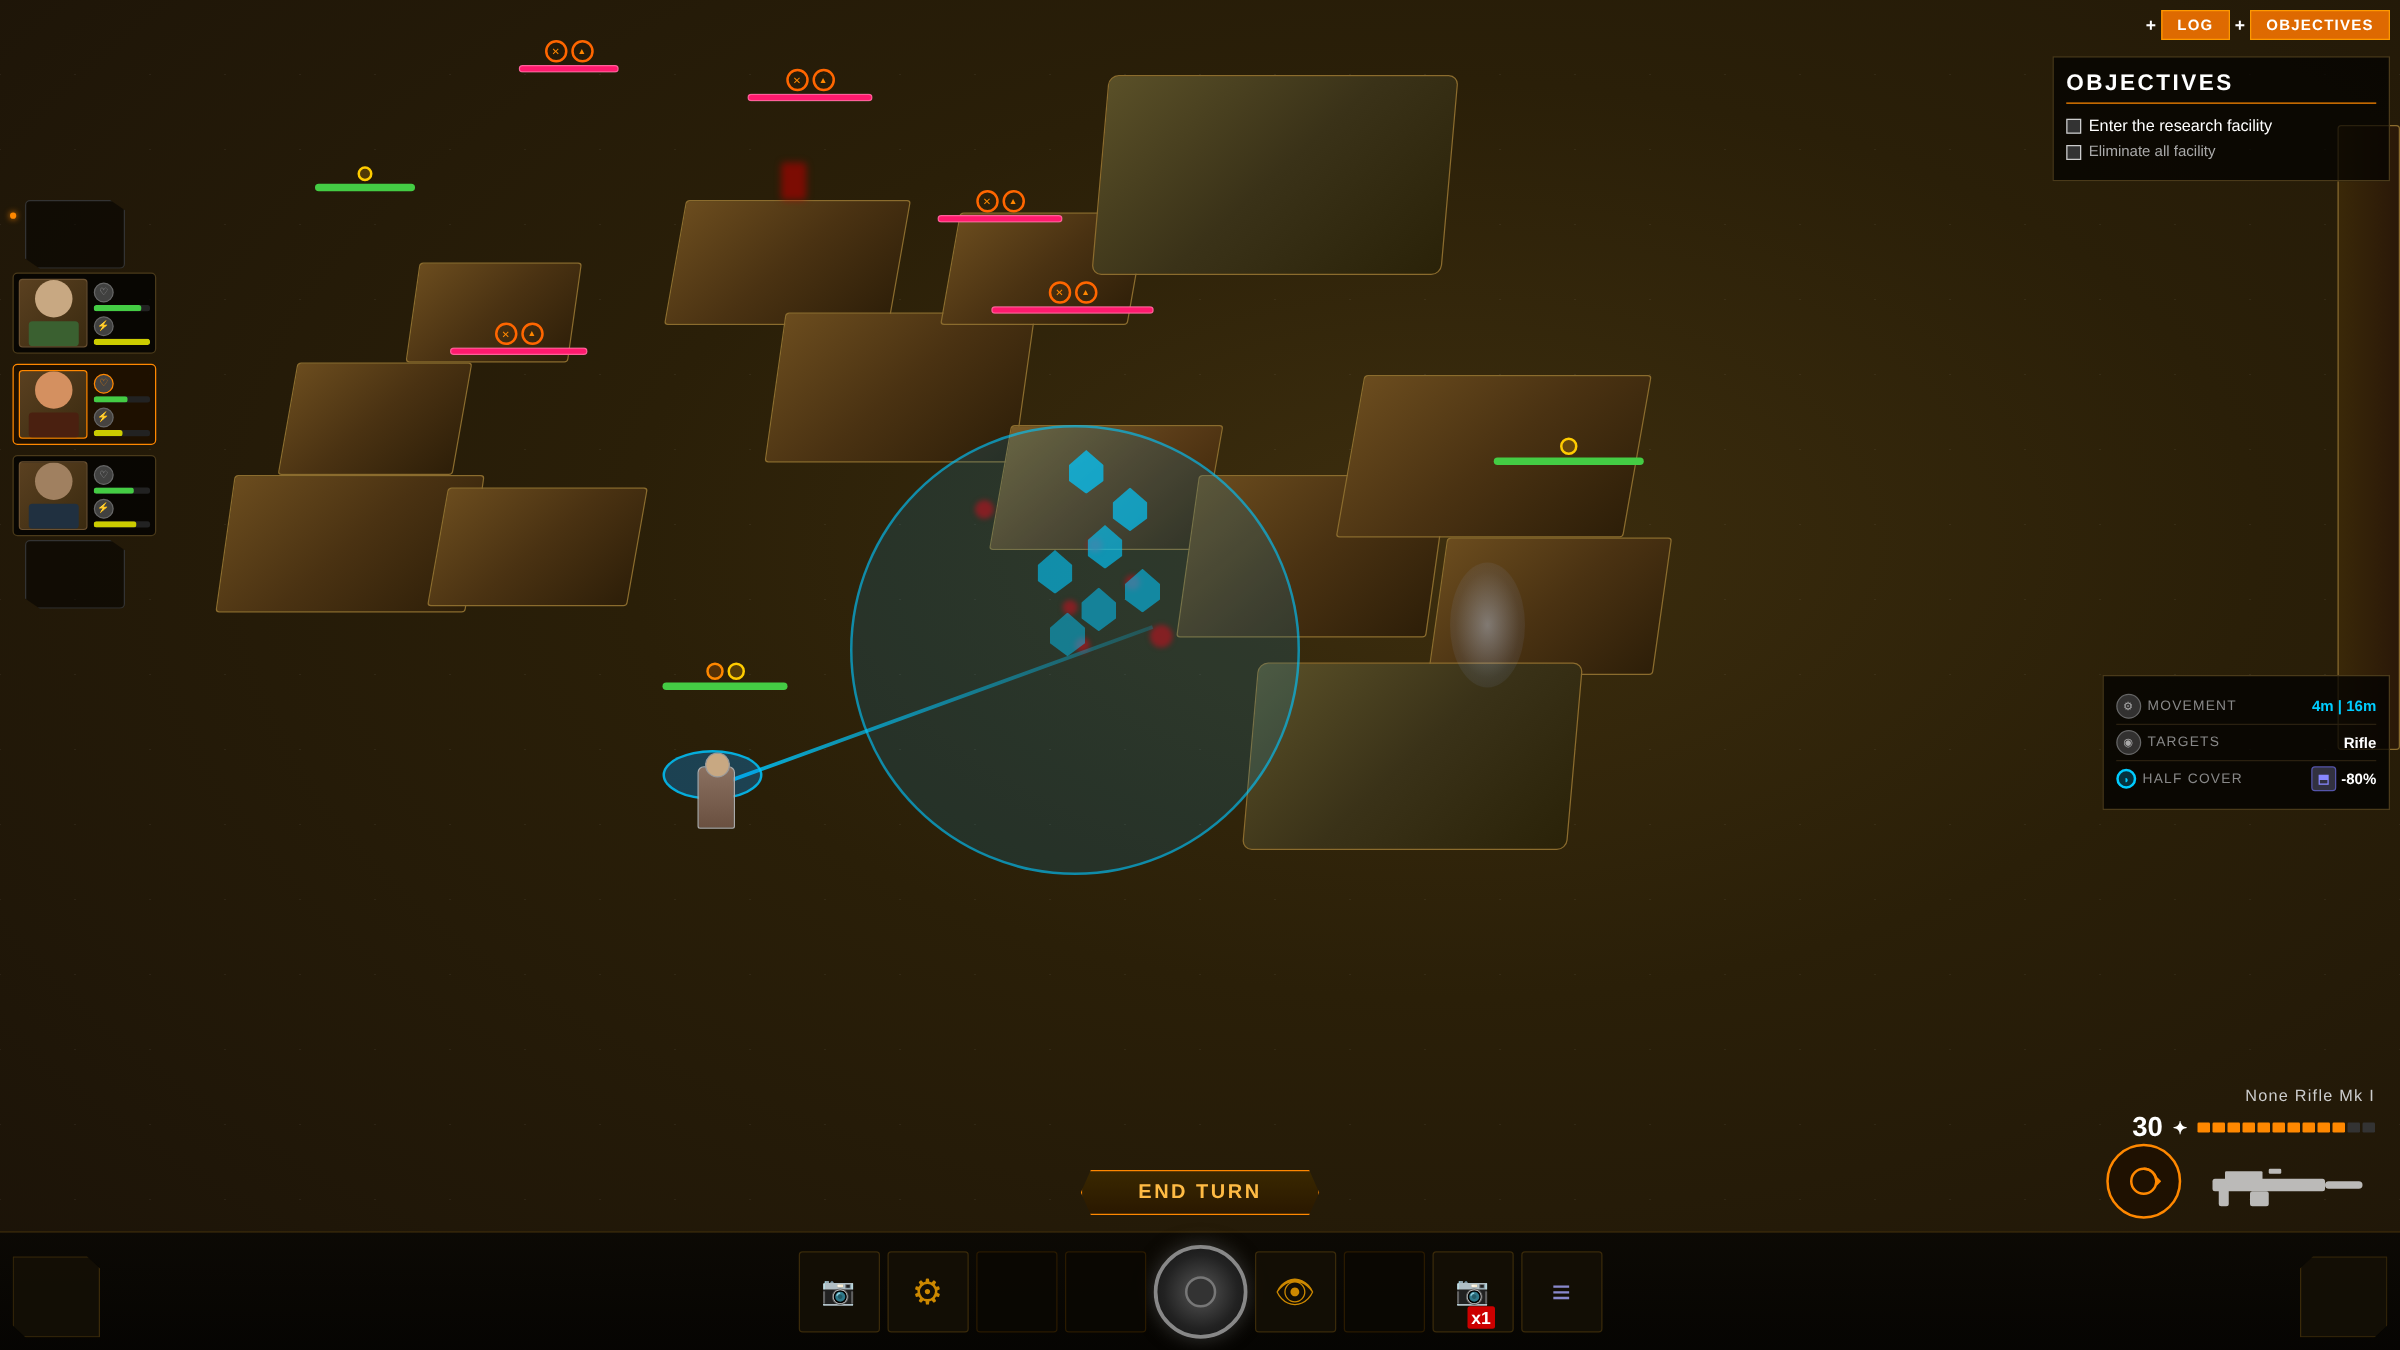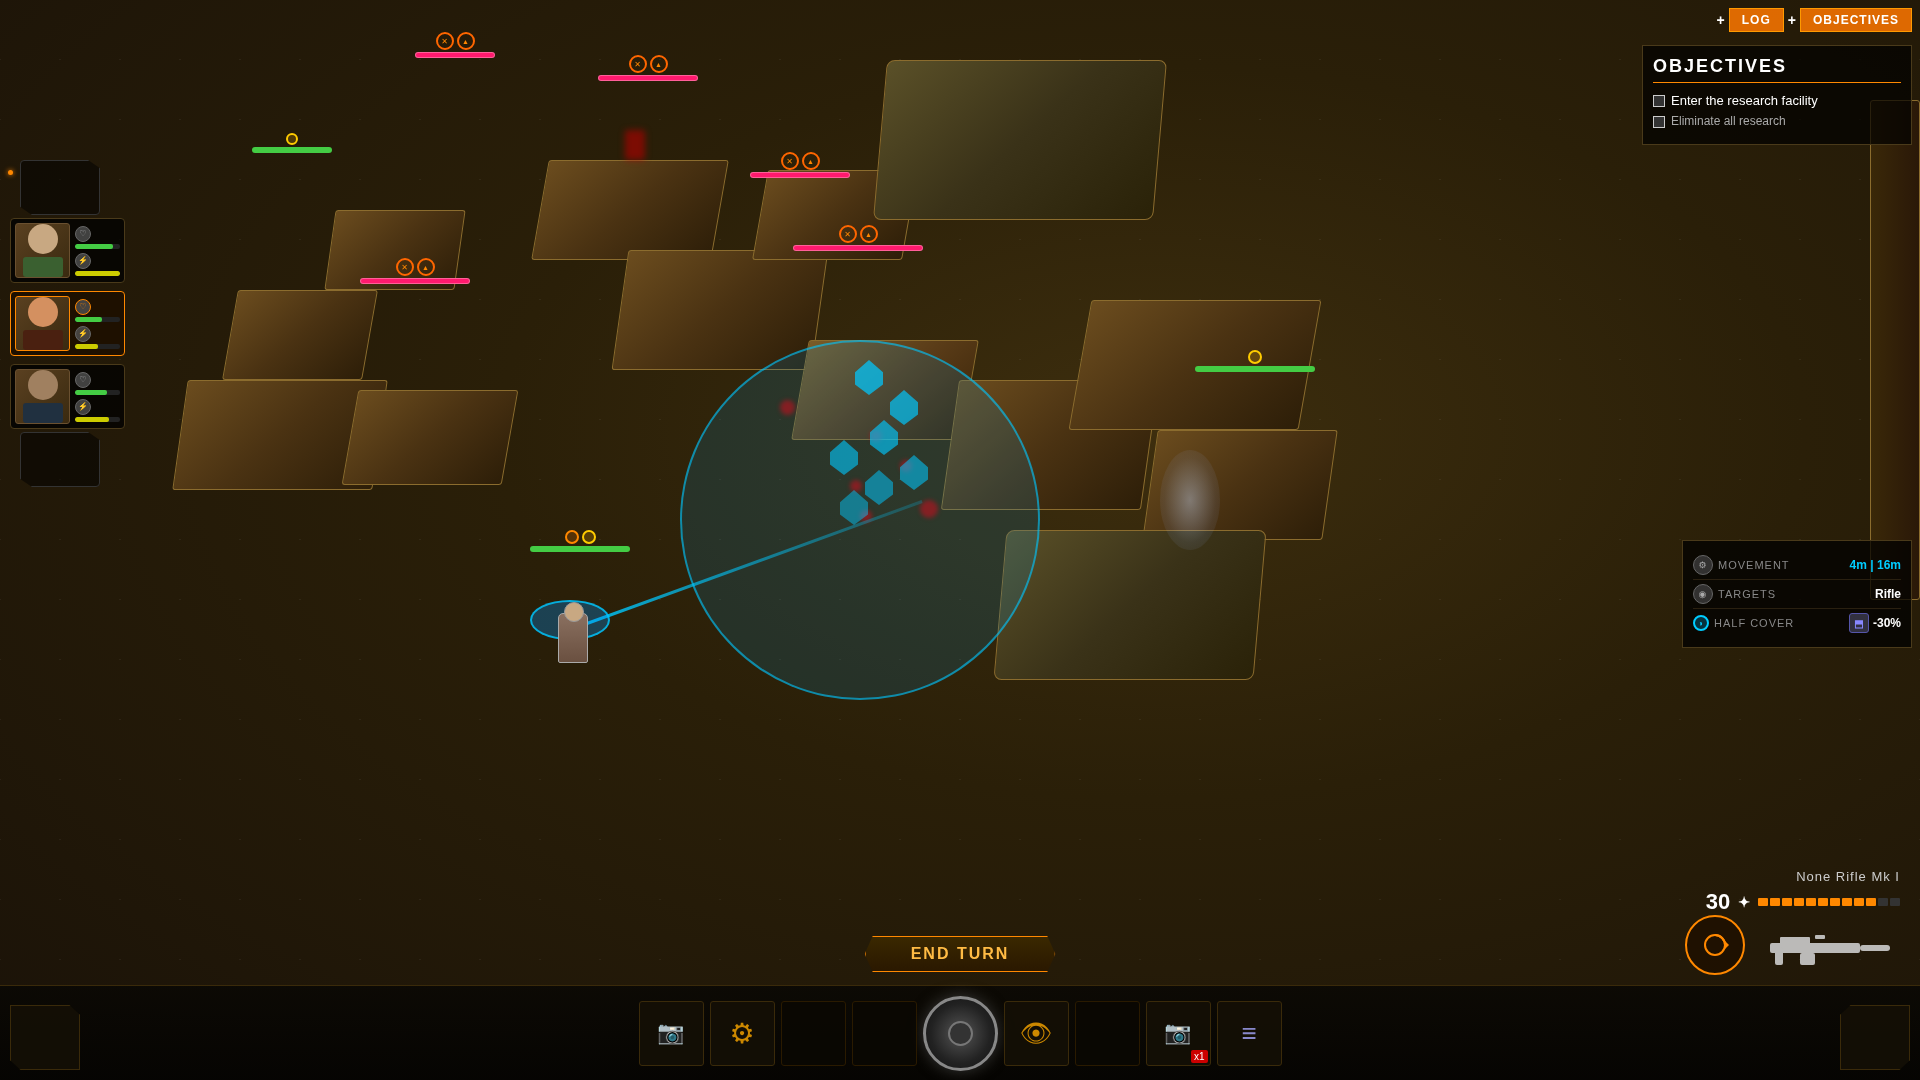--- a/index.html
+++ b/index.html
@@ -485,25 +485,25 @@
       height: 12px;
       background: rgba(200, 0, 0, 0.7);
       border-radius: 50%;
       filter: blur(2px);
     }
 
     
     .ammo-badge {
       position: absolute;
       bottom: 2px;
-      right: 2px;
+      right: 14px;
       background: #cc0000;
       color: white;
-      font-size: 10px;
-      font-weight: normal;
+      font-size: 14px;
+      font-weight: bold;
       padding: 1px 3px;
       border-radius: 2px;
     }
     @keyframes pulse {
       0%, 100% { opacity: 0.7; transform: scale(1); }
       50% { opacity: 1; transform: scale(1.05); }
     }
   </style>
 </head>
 <body>
@@ -625,21 +625,21 @@
 </div>
 
 <div id="objectives-panel">
   <div class="objectives-title">OBJECTIVES</div>
   <div class="objective-item">
     <div class="objective-checkbox"></div>
     <span class="objective-text">Enter the research facility</span>
   </div>
   <div class="objective-item">
     <div class="objective-checkbox"></div>
-    <span class="objective-text secondary">Eliminate all research</span>
+    <span class="objective-text secondary">Eliminate all facility</span>
   </div>
 </div>
 
 <div id="stats-panel">
   <div class="stat-row">
     <div class="stat-label">
       <div class="stat-icon">⚙</div>
       <span>MOVEMENT</span>
     </div>
     <div class="stat-value highlight">4m | 16m</div>
@@ -651,21 +651,21 @@
     </div>
     <div class="stat-value">Rifle</div>
   </div>
   <div class="stat-row">
     <div class="stat-label">
       <div class="cover-icon" style="width:16px;height:16px;border:2px solid #00ccff;border-radius:50%;background:rgba(0,150,200,0.3);font-size:8px;display:flex;align-items:center;justify-content:center;color:#00ccff;">◑</div>
       <span>HALF COVER</span>
     </div>
     <div class="stat-value" style="display:flex;align-items:center;gap:4px;">
       <div style="width:20px;height:20px;background:rgba(60,60,80,0.8);border:1px solid #5555aa;border-radius:3px;display:flex;align-items:center;justify-content:center;font-size:10px;color:#8888ff;">⬒</div>
-      <span>-30%</span>
+      <span>-80%</span>
     </div>
   </div>
 </div>
 
 <div id="squad-panel">
 
   <div class="squad-blank" style="margin-left:10px;margin-bottom:-5px;"></div>
 
   <div class="squad-member">
     <div class="squad-member-inner">

